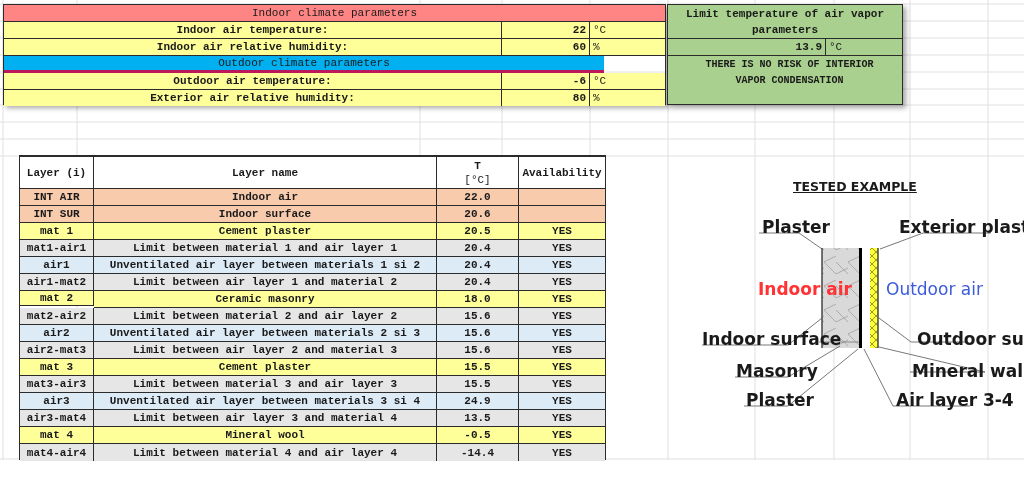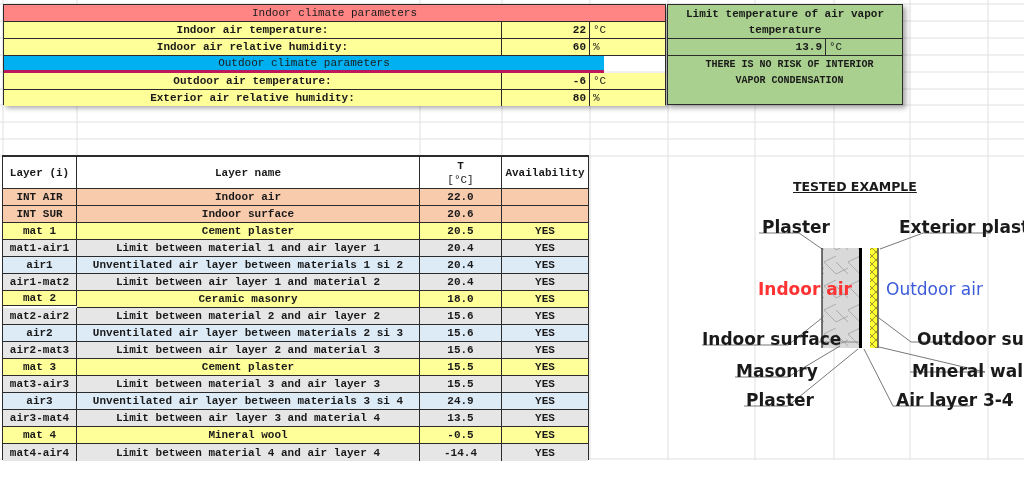--- a/index.html
+++ b/index.html
@@ -97,35 +97,35 @@
       <span>80</span>
     </div>
   <div class="cell yel left" style="left:586px;top:85px;width:75px;height:16px;font-weight:normal;">
       <span>%</span>
     </div>
 </div>
 
 <div class="abs green shadow" style="left:667px;top:4px;width:236px;height:101px;border:1px solid #2b2b2b;">
   <div class="abs" style="left:0;top:0;width:234px;height:34px;border-bottom:1px solid #2b2b2b;text-align:center;font-weight:bold;line-height:16px;padding-top:1px;">
     <div>Limit temperature of air vapor</div>
-    <div>temperature</div>
+    <div>parameters</div>
   </div>
   <div class="cell right" style="left:0;top:34px;width:158px;height:17px;border-bottom:1px solid #2b2b2b;border-right:1px solid #2b2b2b;">
       <span>13.9</span>
     </div>
   <div class="cell left" style="left:158px;top:34px;width:76px;height:17px;border-bottom:1px solid #2b2b2b;font-weight:normal;">
       <span>°C</span>
     </div>
   <div class="abs" style="left:0;top:52px;width:234px;text-align:center;font-weight:bold;font-size:10px;line-height:16px;padding-left:9px;">
     <div>THERE IS NO RISK OF INTERIOR</div>
     <div>VAPOR CONDENSATION</div>
   </div>
 </div>
 
-<div class="abs" style="left:2px;top:155px;width:587px;height:305px;border:1px solid #2b2b2b;border-width:2px 1px 1px 1px;">
+<div class="abs" style="left:19px;top:155px;width:587px;height:305px;border:1px solid #2b2b2b;border-width:2px 1px 1px 1px;">
 
   <div class="cell" style="left:0;top:0;width:74px;height:32px;border-right:1px solid #2b2b2b;border-bottom:1px solid #2b2b2b;background:#fff;">
       <span>Layer (i)</span>
     </div>
   <div class="cell" style="left:74px;top:0;width:343px;height:32px;border-right:1px solid #2b2b2b;border-bottom:1px solid #2b2b2b;background:#fff;">
       <span>Layer name</span>
     </div>
   <div class="cell" style="left:417px;top:0;width:82px;height:32px;border-right:1px solid #2b2b2b;border-bottom:1px solid #2b2b2b;background:#fff;flex-direction:column;line-height:14px;">
     <span>T</span>
     <span style="font-weight:normal;">[°C]</span>

